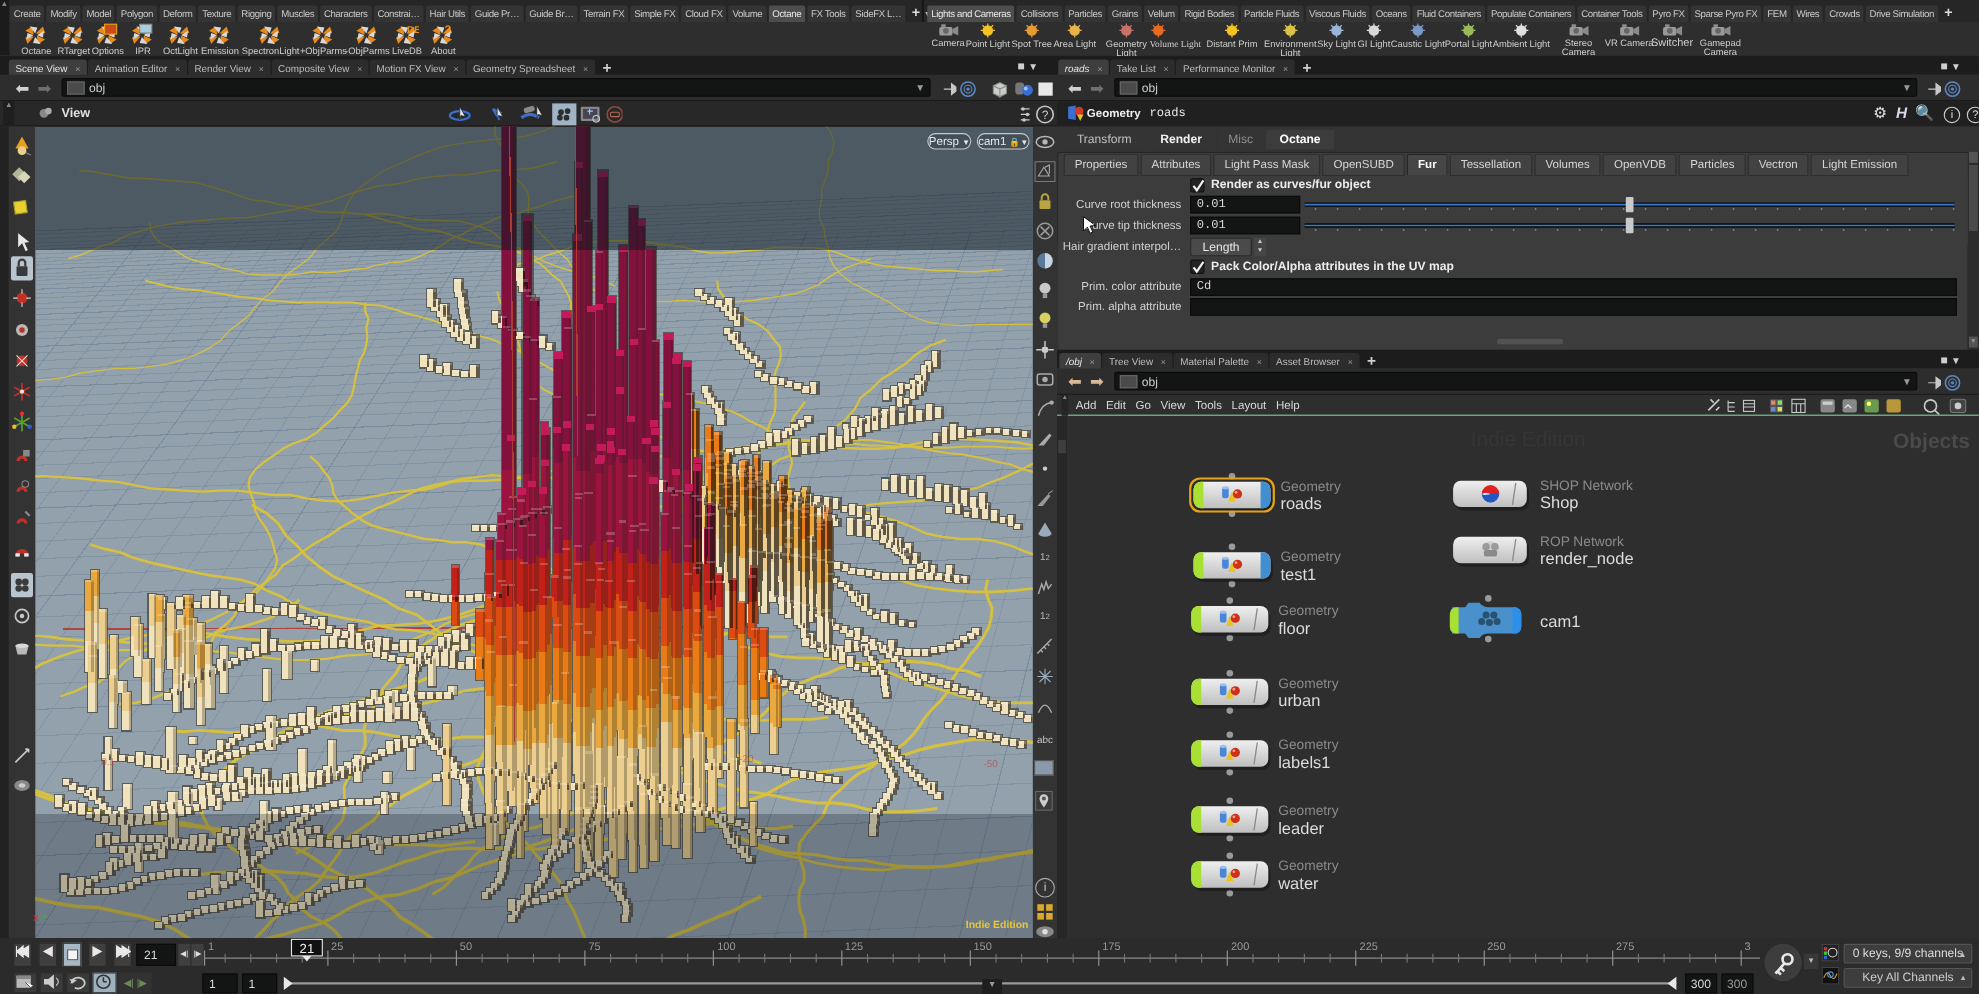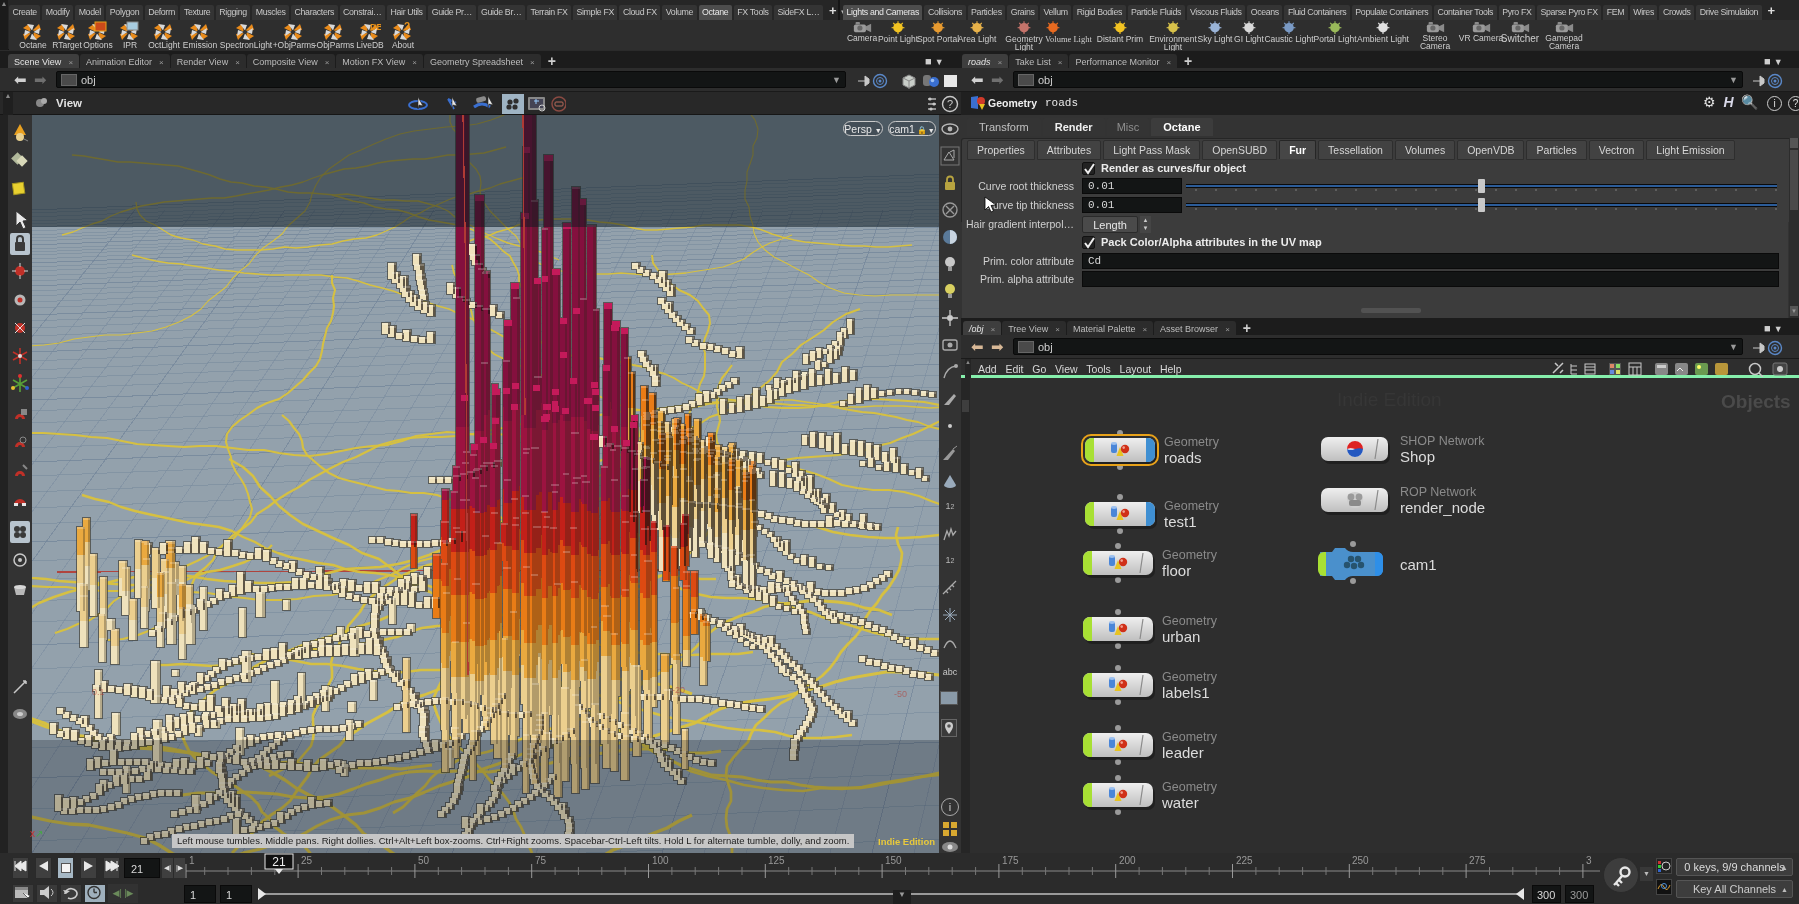--- a/index.html
+++ b/index.html
@@ -236,21 +236,21 @@
           <div class="abs" style="left:65px;top:1px;width:56px;text-align:center;"><svg width="16" height="15" viewBox="0 0 20 18">
               <circle cx="10" cy="8" r="6" fill="#e89b30"></circle>
               <g stroke="#e89b30" stroke-width="1.4">
                 <line x1="10" y1="0" x2="10" y2="3"></line>
                 <line x1="10" y1="13" x2="10" y2="16"></line>
                 <line x1="2" y1="8" x2="5" y2="8"></line>
                 <line x1="15" y1="8" x2="18" y2="8"></line>
                 <line x1="4" y1="2" x2="6" y2="4"></line>
                 <line x1="14" y1="4" x2="16" y2="2"></line>
               </g>
-            </svg><div style="font-size:8.5px;color:#cfcfcf;margin-top:-2px;line-height:7.5px;white-space:nowrap;">Spot Portal</div></div>
+            </svg><div style="font-size:8.5px;color:#cfcfcf;margin-top:-2px;line-height:7.5px;white-space:nowrap;">Spot Tree</div></div>
           <div class="abs" style="left:104px;top:1px;width:56px;text-align:center;"><svg width="16" height="15" viewBox="0 0 20 18">
               <circle cx="10" cy="8" r="6" fill="#e8b24a"></circle>
               <g stroke="#e8b24a" stroke-width="1.4">
                 <line x1="10" y1="0" x2="10" y2="3"></line>
                 <line x1="10" y1="13" x2="10" y2="16"></line>
                 <line x1="2" y1="8" x2="5" y2="8"></line>
                 <line x1="15" y1="8" x2="18" y2="8"></line>
                 <line x1="4" y1="2" x2="6" y2="4"></line>
                 <line x1="14" y1="4" x2="16" y2="2"></line>
               </g>
@@ -823,21 +823,20 @@
           <rect x="0" y="0" width="907" height="112" fill="#0e1820" fill-opacity="0.52"></rect>
           <rect x="0" y="625" width="907" height="113" fill="#0e1820" fill-opacity="0.27"></rect>
           <path d="M431 0 L433 112 L436 560" fill="none" stroke="#b03a34" stroke-width="1.2"></path>
           <path d="M491 0 L492 112 L493 300" fill="none" stroke="#b03a34" stroke-width="1.2"></path>
         </svg>
   </div>
 
   <div class="abs" style="left:843px;top:6px;width:40px;height:15px;border:1px solid #c9c9c9;border-radius:8px;background:rgba(40,45,50,.25);color:#e8e8e8;font-size:10.5px;text-align:center;line-height:14px;">Persp <span style="font-size:7px;">▼</span></div>
   <div class="abs" style="left:888px;top:6px;width:48px;height:15px;border:1px solid #c9c9c9;border-radius:8px;background:rgba(40,45,50,.25);color:#e8e8e8;font-size:10.5px;text-align:center;line-height:14px;">cam1 <span style="font-size:8px;">🔒</span><span style="font-size:7px;">▼</span></div>
 
-  <div class="abs" style="left:172px;top:719px;height:14px;background:#c6c6c6;color:#1d1d1d;font-size:9.5px;padding:1px 5px;white-space:nowrap;">Left mouse tumbles. Middle pans. Right dollies. Ctrl+Alt+Left box-zooms. Ctrl+Right zooms. Spacebar-Ctrl-Left tilts. Hold L for alternate tumble, dolly, and zoom.</div>
   <div class="abs" style="left:878px;top:721px;color:#e8c93c;font-size:9.5px;font-weight:bold;">Indie Edition</div>
   <div class="abs" style="left:30px;top:713px;color:#cc3333;font-size:10px;">x<span style="color:#44aa44;">↗</span></div>
 </div>
 
 <div class="abs" style="left:961px;top:68px;width:838px;height:785px;background:#333;">
 
   <div class="abs" style="left:0;top:0;width:838px;height:24px;background:#2d2d2d;border-bottom:1px solid #1a1a1a;">
     <div class="abs" style="left:10px;top:3px;font-size:15px;color:#d0d0d0;">⬅</div>
     <div class="abs" style="left:30px;top:3px;font-size:15px;color:#6f6f6f;">➡</div>
     <div class="abs field" style="left:52px;top:3px;width:730px;height:17px;border-radius:2px;">
@@ -989,21 +988,21 @@
       <span style="position:absolute;right:4px;top:3px;color:#9a9a9a;font-size:9px;">▼</span>
     </div>
     <div class="abs" style="left:790px;top:5px;color:#c9c9c9;" id="npb-icons"><svg width="110" height="16" viewBox="0 0 110 16">
             <path d="M2 8 h7 M9 3 v10 l4 -3 v-4 z" stroke="#c8c8c8" fill="#c8c8c8"></path>
             <circle cx="24" cy="8" r="6.5" fill="none" stroke="#5a88c8" stroke-width="1.4"></circle>
             <circle cx="24" cy="8" r="3.5" fill="none" stroke="#5a88c8"></circle>
             <circle cx="24" cy="8" r="1.5" fill="#5a88c8"></circle>
           </svg></div>
   </div>
 
-  <div class="abs" style="left:0;top:291px;width:838px;height:19px;background:#2e2e2e;border-bottom:3px solid #86efac;">
+  <div class="abs" style="left:0;top:291px;width:838px;height:19px;background:#2e2e2e;border-bottom:1px solid #86efac;">
     <div class="abs" style="left:4px;top:0;width:6px;height:19px;background:#252525;color:#888;font-size:6px;">▲</div>
     <div class="abs" style="left:17px;top:4px;color:#d8d8d8;font-size:10.5px;">Add&nbsp;&nbsp;&nbsp;Edit&nbsp;&nbsp;&nbsp;Go&nbsp;&nbsp;&nbsp;View&nbsp;&nbsp;&nbsp;Tools&nbsp;&nbsp;&nbsp;Layout&nbsp;&nbsp;&nbsp;Help</div>
     <div class="abs" style="left:590px;top:2px;" id="netmenu-icons"><svg width="240" height="16" viewBox="0 0 240 16">
             <path d="M2 12 L12 2 M4 2 l3 3 M12 9 l-3 3" stroke="#c8c8c8" stroke-width="1.5"></path>
             <g stroke="#c8c8c8">
               <path d="M20 3 v10 M20 5 h6 M20 9 h6 M20 13 h6"></path>
             </g>
             <g stroke="#c8c8c8">
               <rect x="34" y="3" width="10" height="10" fill="none"></rect>
               <path d="M34 6 h10 M34 9 h10"></path>

